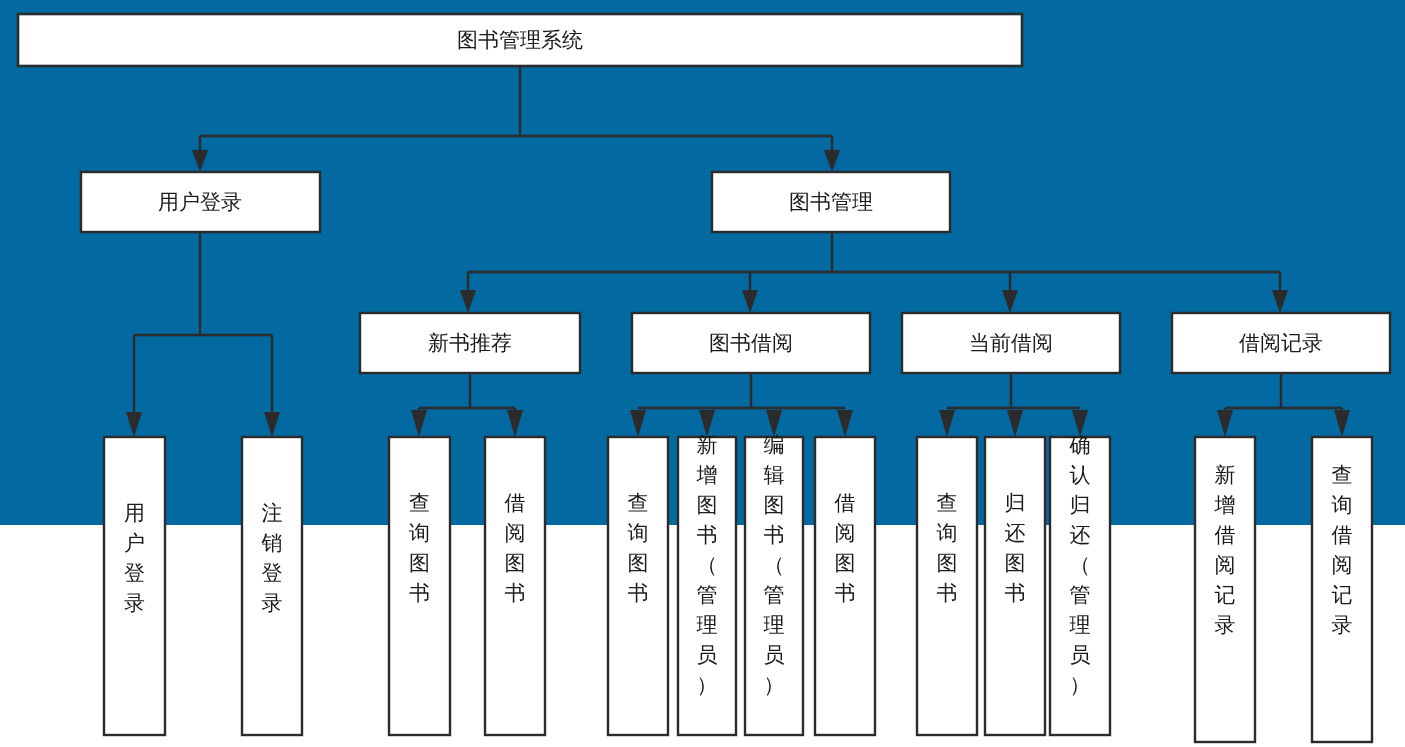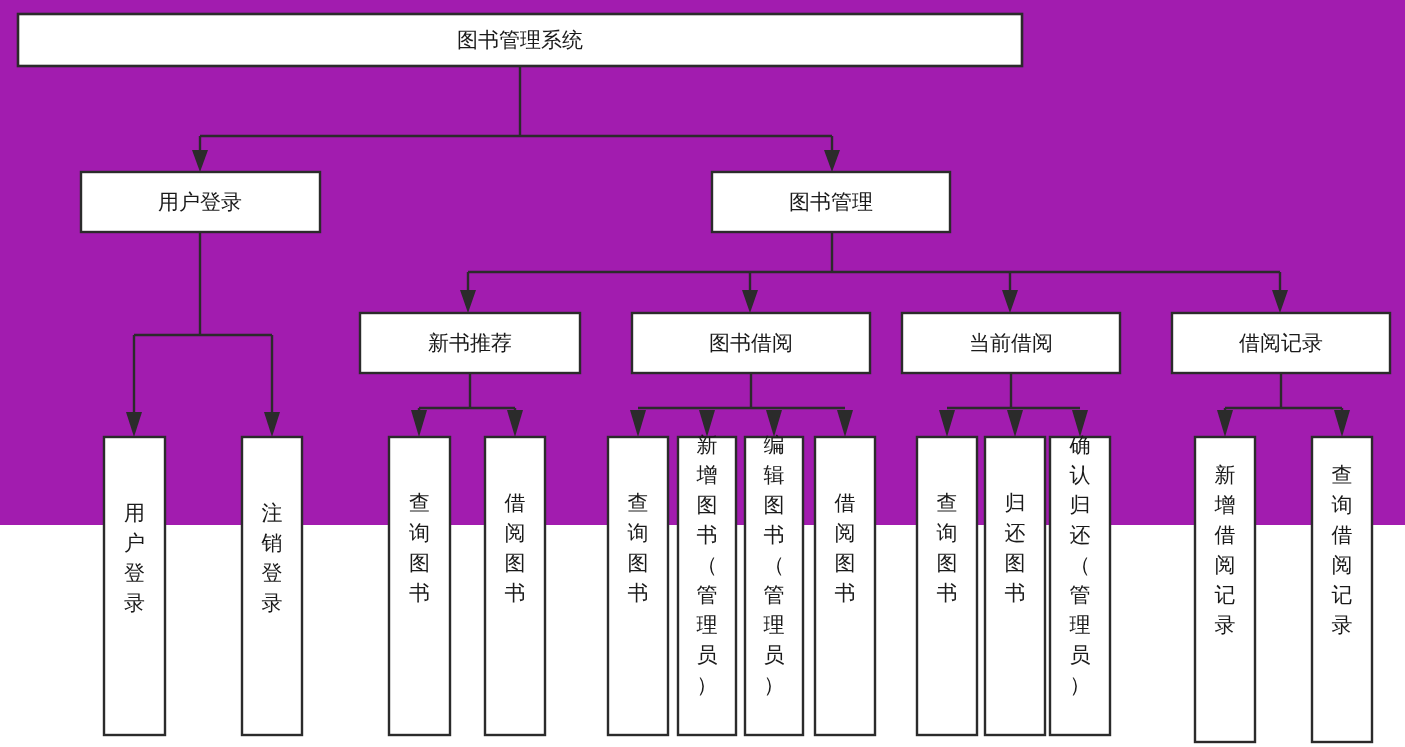--- a/index.html
+++ b/index.html
@@ -10,21 +10,21 @@
   body {
     width: 1405px;
     height: 747px;
     font-family: "Liberation Sans", "DejaVu Sans", sans-serif;
     overflow: hidden;
   }
   #diagram-root {
     position: relative;
     width: 1405px;
     height: 525px;
-    background: #a21caf;
+    background: #0369a1;
   }
   svg.diagram-canvas {
     position: absolute;
     left: 0;
     top: 0;
     width: 1405px;
     height: 747px;
   }
   .node-box {
     fill: #ffffff;

